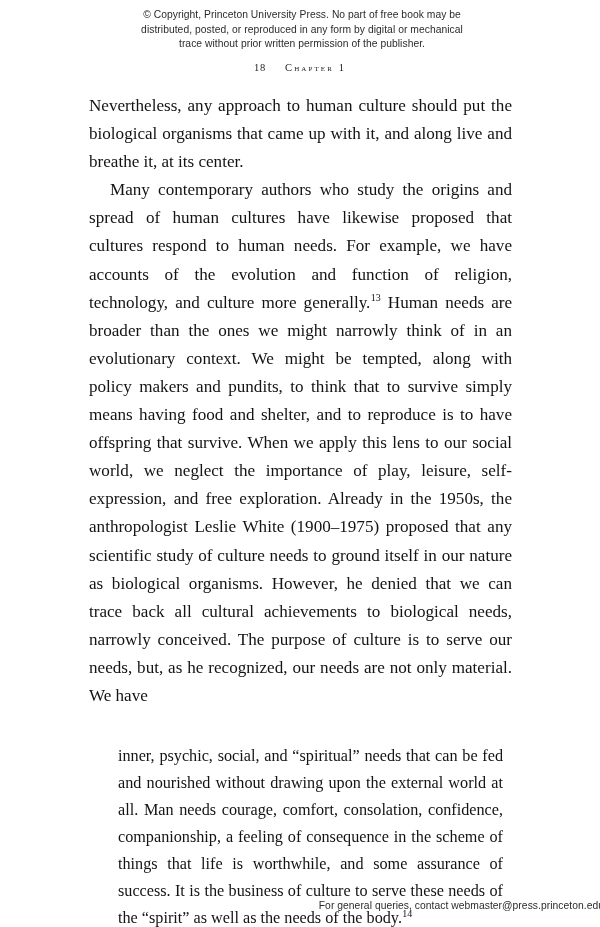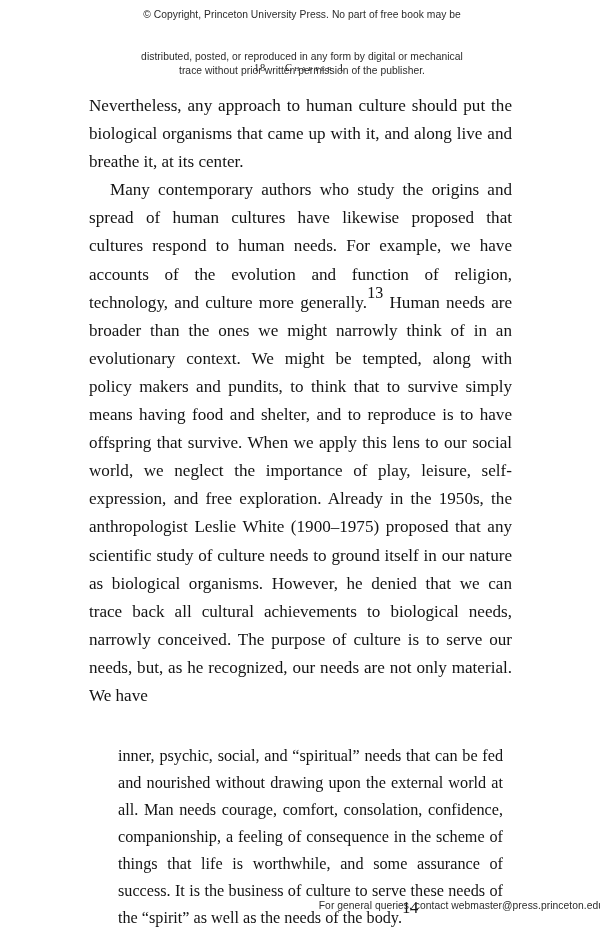--- a/index.html
+++ b/index.html
@@ -77,21 +77,21 @@
     color: #131313;
     -webkit-hyphens: none;
     hyphens: none;
     word-spacing: -0.05px;
   }
   p.body-para + p.body-para {
     text-indent: 21px;
   }
 
   sup.fn {
-    font-size: 16px;
+    font-size: 10px;
     line-height: 0;
     vertical-align: 0.62em;
     margin-left: 0.4px;
   }
 
   
   blockquote.extract {
     margin: 0;
     padding: 0;
     width: 401px;
@@ -122,21 +122,21 @@
     letter-spacing: 0.05px;
   }
 </style>
 </head>
 <body>
 
 <div class="page">
 
   <div class="copyright-notice">
     <span style="display: block;">© Copyright, Princeton University Press. No part of free book may be</span>
-    <span style="display: block; margin-top: 27px;">distributed, posted, or reproduced in any form by digital or mechanical</span>
+    <span style="display: block;">distributed, posted, or reproduced in any form by digital or mechanical</span>
     <span style="display: block;">trace without prior written permission of the publisher.</span>
   </div>
 
   <div class="running-head">
     <span class="folio">18</span><span class="chap">Chapter 1</span>
   </div>
 
   <div class="textblock">
 
     <p class="body-para">Nevertheless, any approach to human culture should put the biological organisms that came up with it, and along live and breathe it, at its center.</p>

